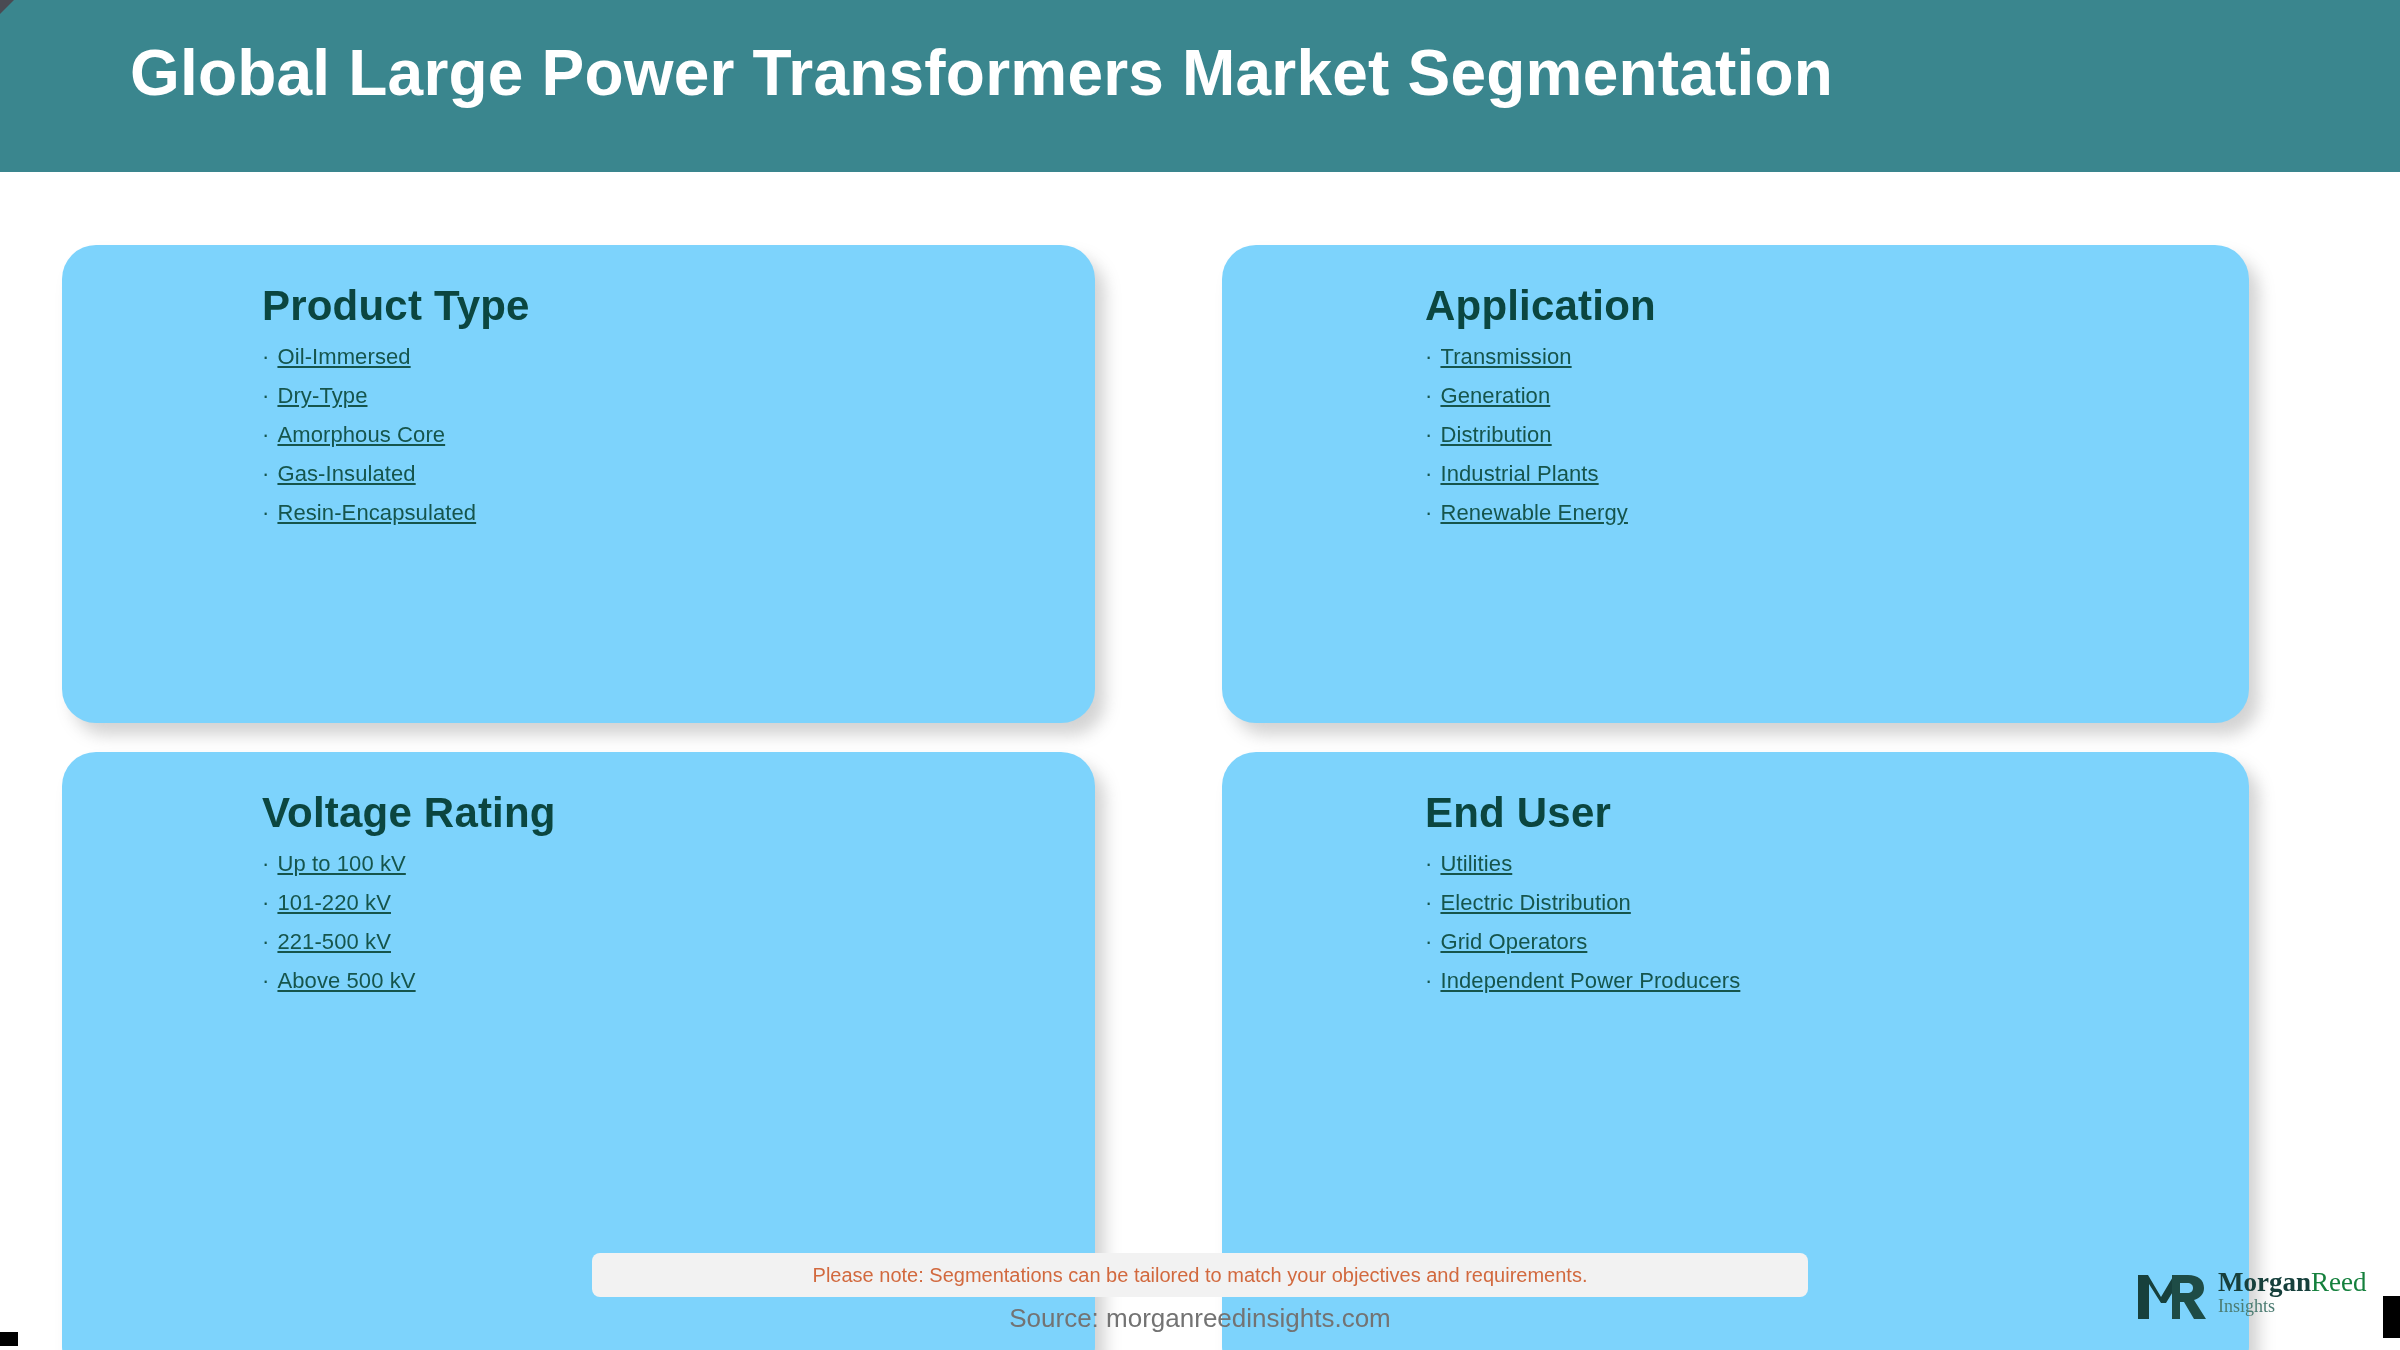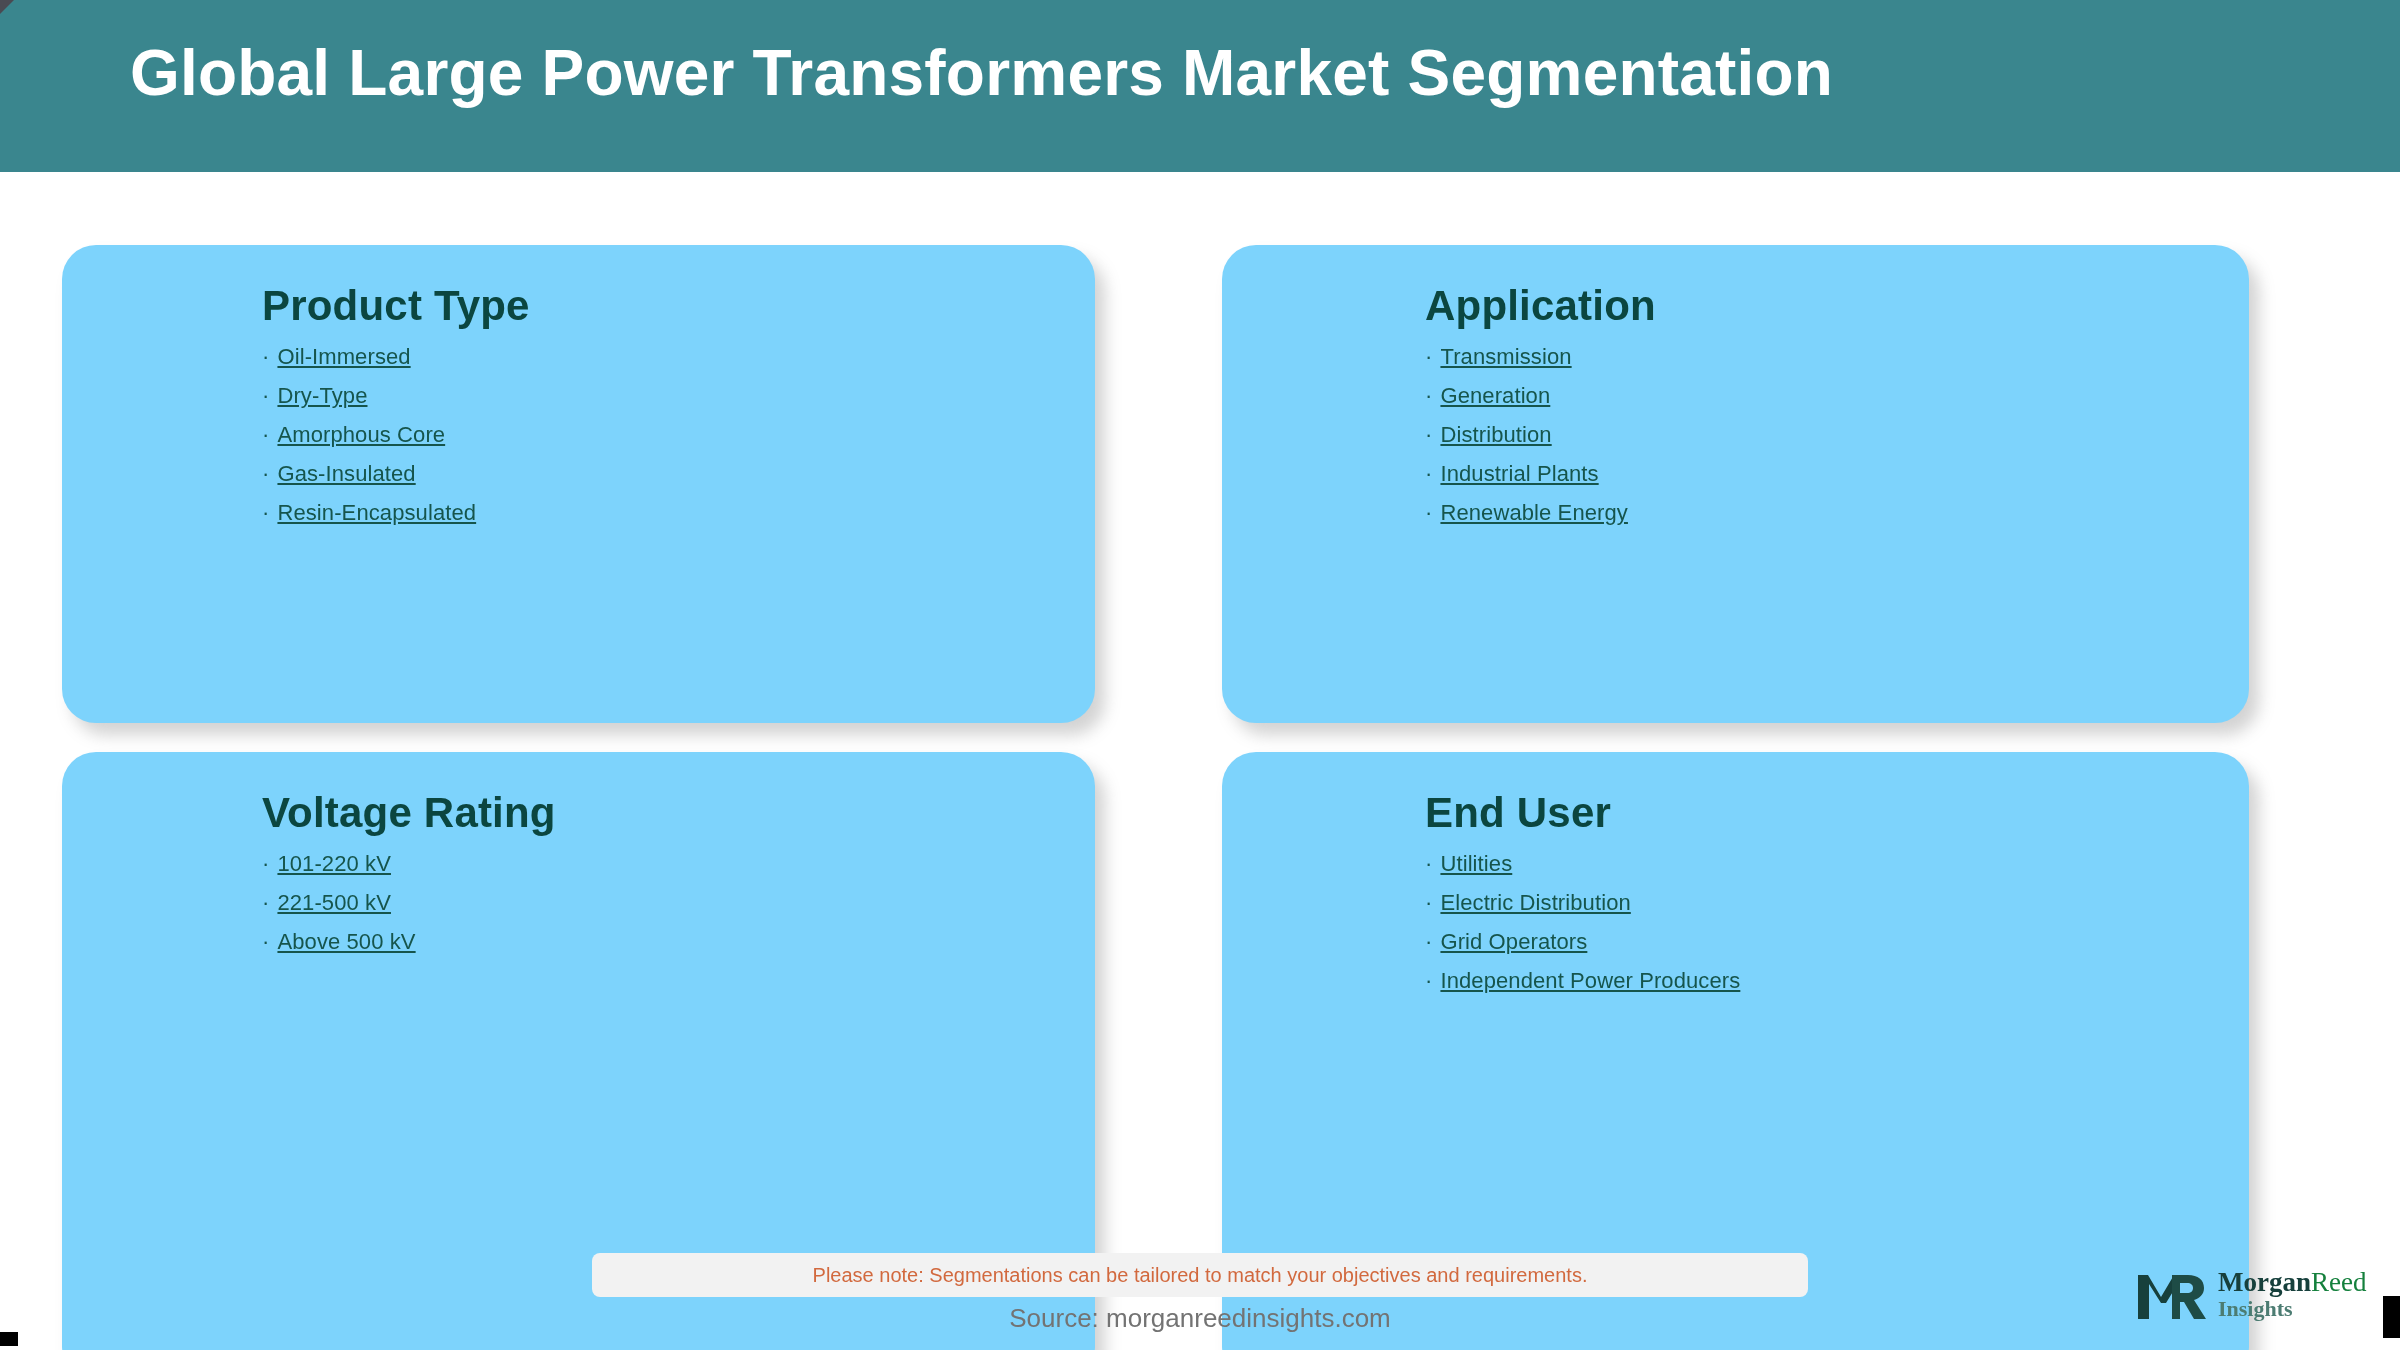--- a/index.html
+++ b/index.html
@@ -149,21 +149,21 @@
   .logo-words {
     position: absolute;
     left: 82px;
     top: 0px;
     font-family: "Liberation Serif", "DejaVu Serif", serif;
     line-height: 1.06;
   }
   .logo-line1 { font-size: 27px; color: #17403C; }
   .logo-line1 b { font-weight: bold; }
   .logo-line1 span.reed { font-weight: normal; color: #15803d; }
-  .logo-line2 { font-size: 22px; color: #4C7C72; font-weight: bold; }
+  .logo-line2 { font-size: 18px; color: #4C7C72; }
 
   .edge-mark-bl {
     position: absolute;
     left: 0px;
     top: 1332px;
     width: 18px;
     height: 14px;
     background: #000000;
   }
   .edge-mark-br {
@@ -208,20 +208,21 @@
         <li><span class="bullet-dot">·</span><span>Industrial Plants</span></li>
         <li><span class="bullet-dot">·</span><span>Renewable Energy</span></li>
       </ul>
     </div>
   </div>
 
   <div class="card c3">
     <div class="card-inner">
       <div class="card-title">Voltage Rating</div>
       <ul class="card-list">
+        <li><span class="bullet-dot">·</span><span>Up to 100 kV</span></li>
         <li><span class="bullet-dot">·</span><span>101-220 kV</span></li>
         <li><span class="bullet-dot">·</span><span>221-500 kV</span></li>
         <li><span class="bullet-dot">·</span><span>Above 500 kV</span></li>
       </ul>
     </div>
   </div>
 
   <div class="card c4">
     <div class="card-inner">
       <div class="card-title">End User</div>

